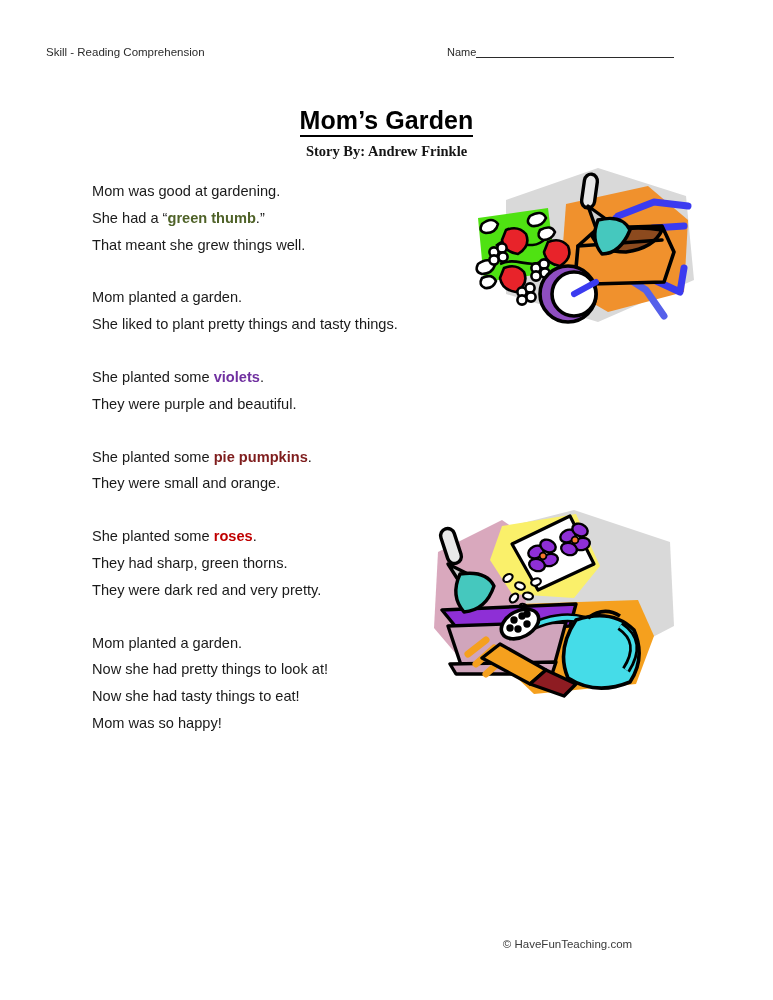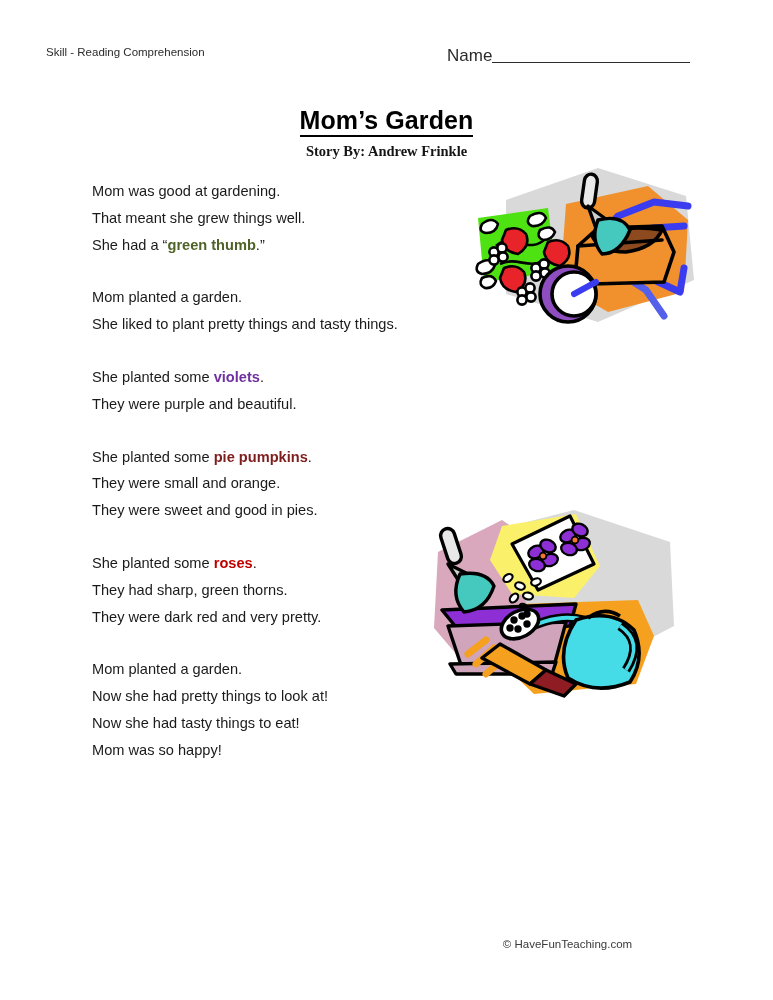--- a/index.html
+++ b/index.html
@@ -32,21 +32,21 @@
     left: 46px;
     top: 0;
     font-size: 11.5px;
     color: #2b2b2b;
     white-space: nowrap;
   }
   .name-field {
     position: absolute;
     left: 447px;
     top: 0;
-    font-size: 17px;
+    font-size: 11px;
     color: #2b2b2b;
     white-space: nowrap;
   }
   .name-rule {
     display: inline-block;
     width: 198px;
     border-bottom: 1.4px solid #2b2b2b;
     vertical-align: -2px;
   }
 
@@ -125,35 +125,34 @@
   </div>
 
   <div class="title-block">
     <div class="doc-title">Mom’s Garden</div>
     <div class="doc-subtitle">Story By: Andrew Frinkle</div>
   </div>
 
   <div class="story" id="story">
       <div class="stanza">
         <div class="line"><span>Mom was good at gardening.</span></div>
+        <div class="line"><span>She had a “</span><span class="hl" style="color: rgb(79, 98, 40);">green thumb</span><span>.”</span></div>
         <div class="line"><span>That meant she grew things well.</span></div>
-        <div class="line"><span>She had a “</span><span class="hl" style="color: rgb(79, 98, 40);">green thumb</span><span>.”</span></div>
       </div>
       <div class="stanza">
         <div class="line"><span>Mom planted a garden.</span></div>
         <div class="line"><span>She liked to plant pretty things and tasty things.</span></div>
       </div>
       <div class="stanza">
         <div class="line"><span>She planted some </span><span class="hl" style="color: rgb(112, 48, 160);">violets</span><span>.</span></div>
         <div class="line"><span>They were purple and beautiful.</span></div>
       </div>
       <div class="stanza">
         <div class="line"><span>She planted some </span><span class="hl" style="color: #7f1d1d;">pie pumpkins</span><span>.</span></div>
         <div class="line"><span>They were small and orange.</span></div>
-        <div class="line"><span>They were sweet and good in pies.</span></div>
       </div>
       <div class="stanza">
         <div class="line"><span>She planted some </span><span class="hl" style="color: rgb(192, 0, 0);">roses</span><span>.</span></div>
         <div class="line"><span>They had sharp, green thorns.</span></div>
         <div class="line"><span>They were dark red and very pretty.</span></div>
       </div>
       <div class="stanza">
         <div class="line"><span>Mom planted a garden.</span></div>
         <div class="line"><span>Now she had pretty things to look at!</span></div>
         <div class="line"><span>Now she had tasty things to eat!</span></div>

